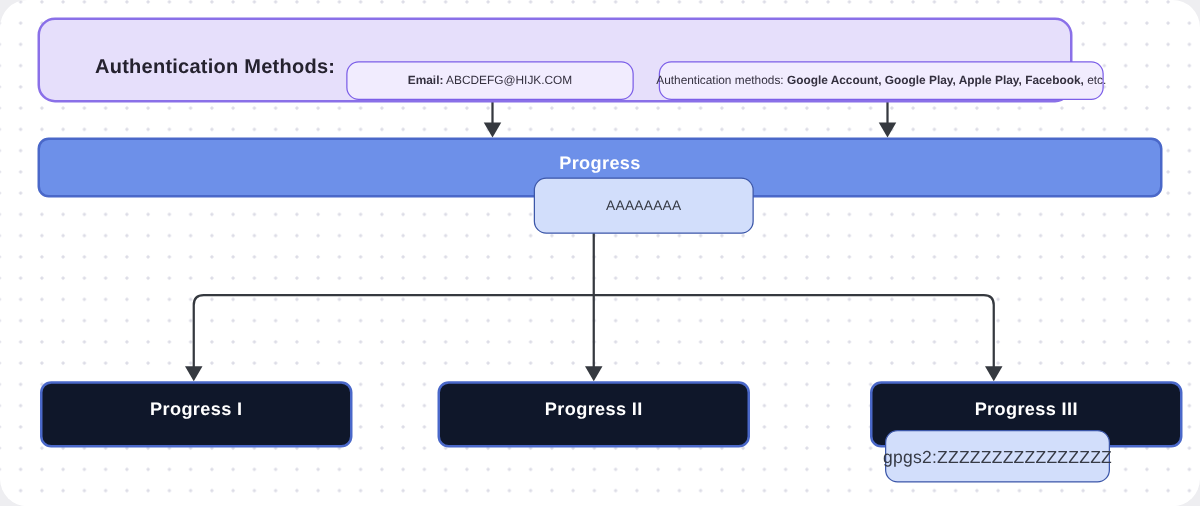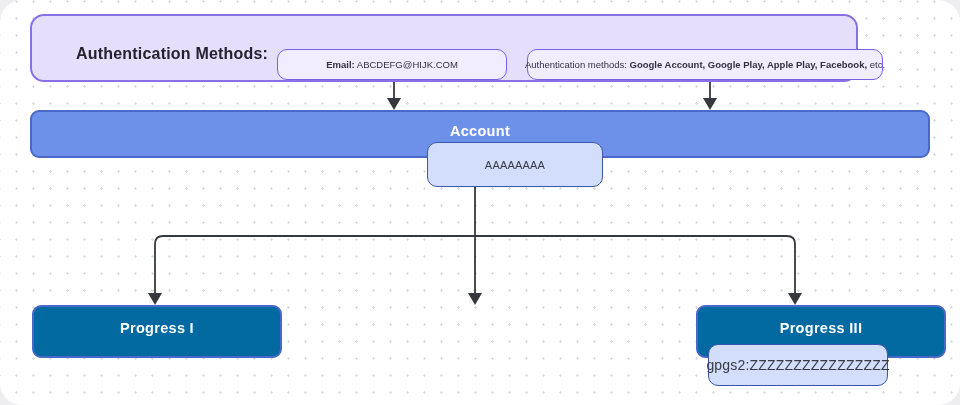--- a/index.html
+++ b/index.html
@@ -49,21 +49,21 @@
     position:absolute;z-index:3;
     background:#d2defb;border:1.6px solid #3c57a9;border-radius:10px;
     display:flex;align-items:center;justify-content:center;
     font-size:11px;color:#363a45;letter-spacing:.2px;white-space:nowrap;margin-left:40px;
   }
   .account-value{left:387px;top:142px;width:176px;height:45px;}
 
   
   .node{
     position:absolute;top:305px;width:250px;height:53px;
-    background:#0369a1;border:2px solid #4a68c9;border-radius:9px;
+    background:#0f172a;border:2px solid #4a68c9;border-radius:9px;
     z-index:2;
   }
   .node-title{
     position:absolute;left:0;right:0;top:13px;text-align:center;
     color:#ffffff;font-weight:bold;font-size:14.5px;letter-spacing:.3px;
   }
   .node-1{left:32px;}
   .node-2{left:350px;}
   .node-3{left:696px;}
   .value-1{left:66px;top:344px;width:182px;height:42px;}
@@ -102,30 +102,33 @@
     <div class="header-title">Authentication Methods:</div>
     <div class="chip chip-methods">
       <span><span>Authentication methods: </span><b>Google Account, Google Play, Apple Play, Facebook,</b><span> etc.</span></span>
     </div>
     <div class="chip chip-email">
       <span><b>Email:</b><span> ABCDEFG@HIJK.COM</span></span>
     </div>
   </div>
 
   <div class="account-bar">
-    <div class="account-title">Account</div>
+    <div class="account-title">Progress</div>
   </div>
   <div class="value-box account-value">
     <span>AAAAAAAA</span>
   </div>
 
   <div class="node node-1">
     <div class="node-title">Progress I</div>
   </div>
 
+  <div class="node node-2">
+    <div class="node-title">Progress II</div>
+  </div>
 
   <div class="node node-3">
     <div class="node-title">Progress III</div>
   </div>
   <div class="value-box value-3">
     <span>gpgs2:ZZZZZZZZZZZZZZZZ</span>
   </div>
 </div>
 
 </body></html>

